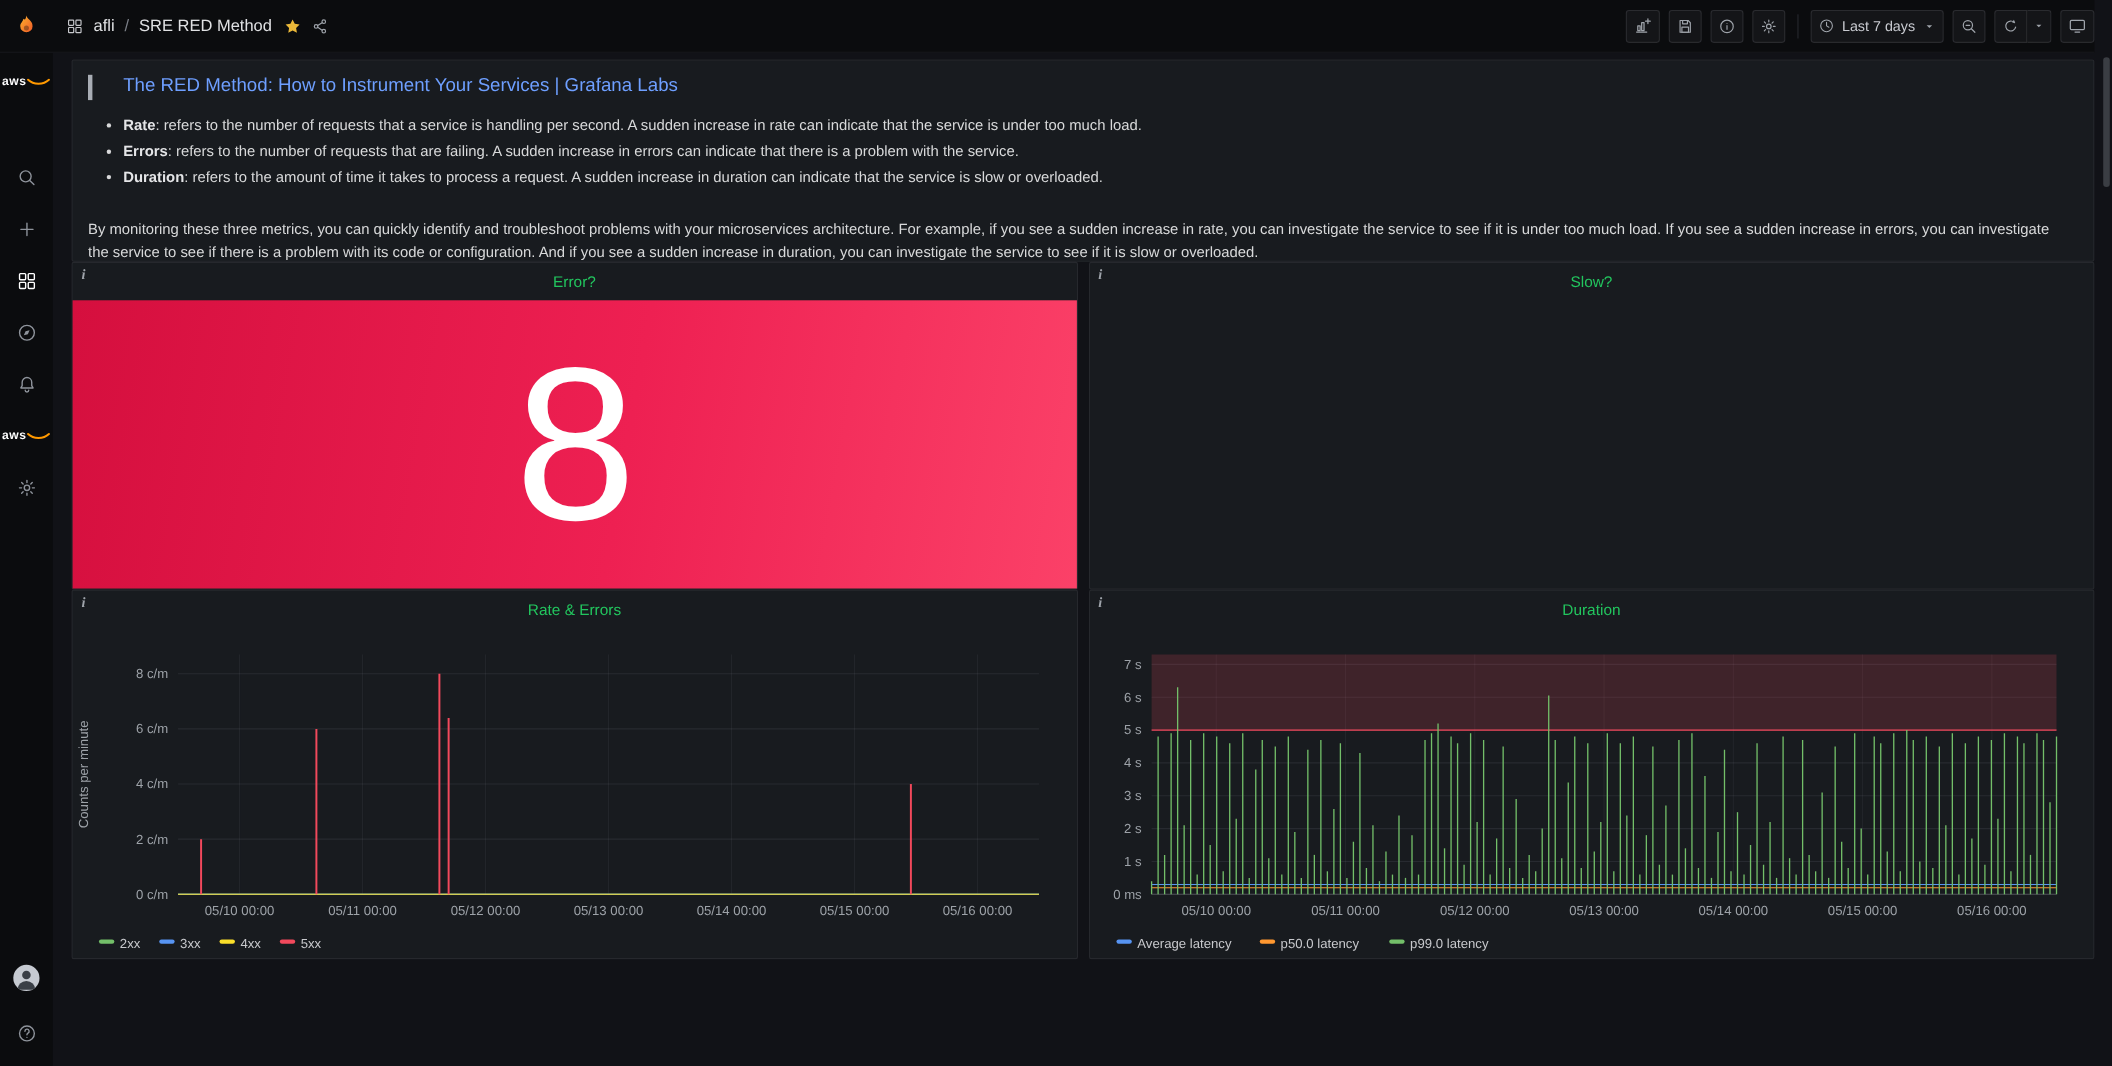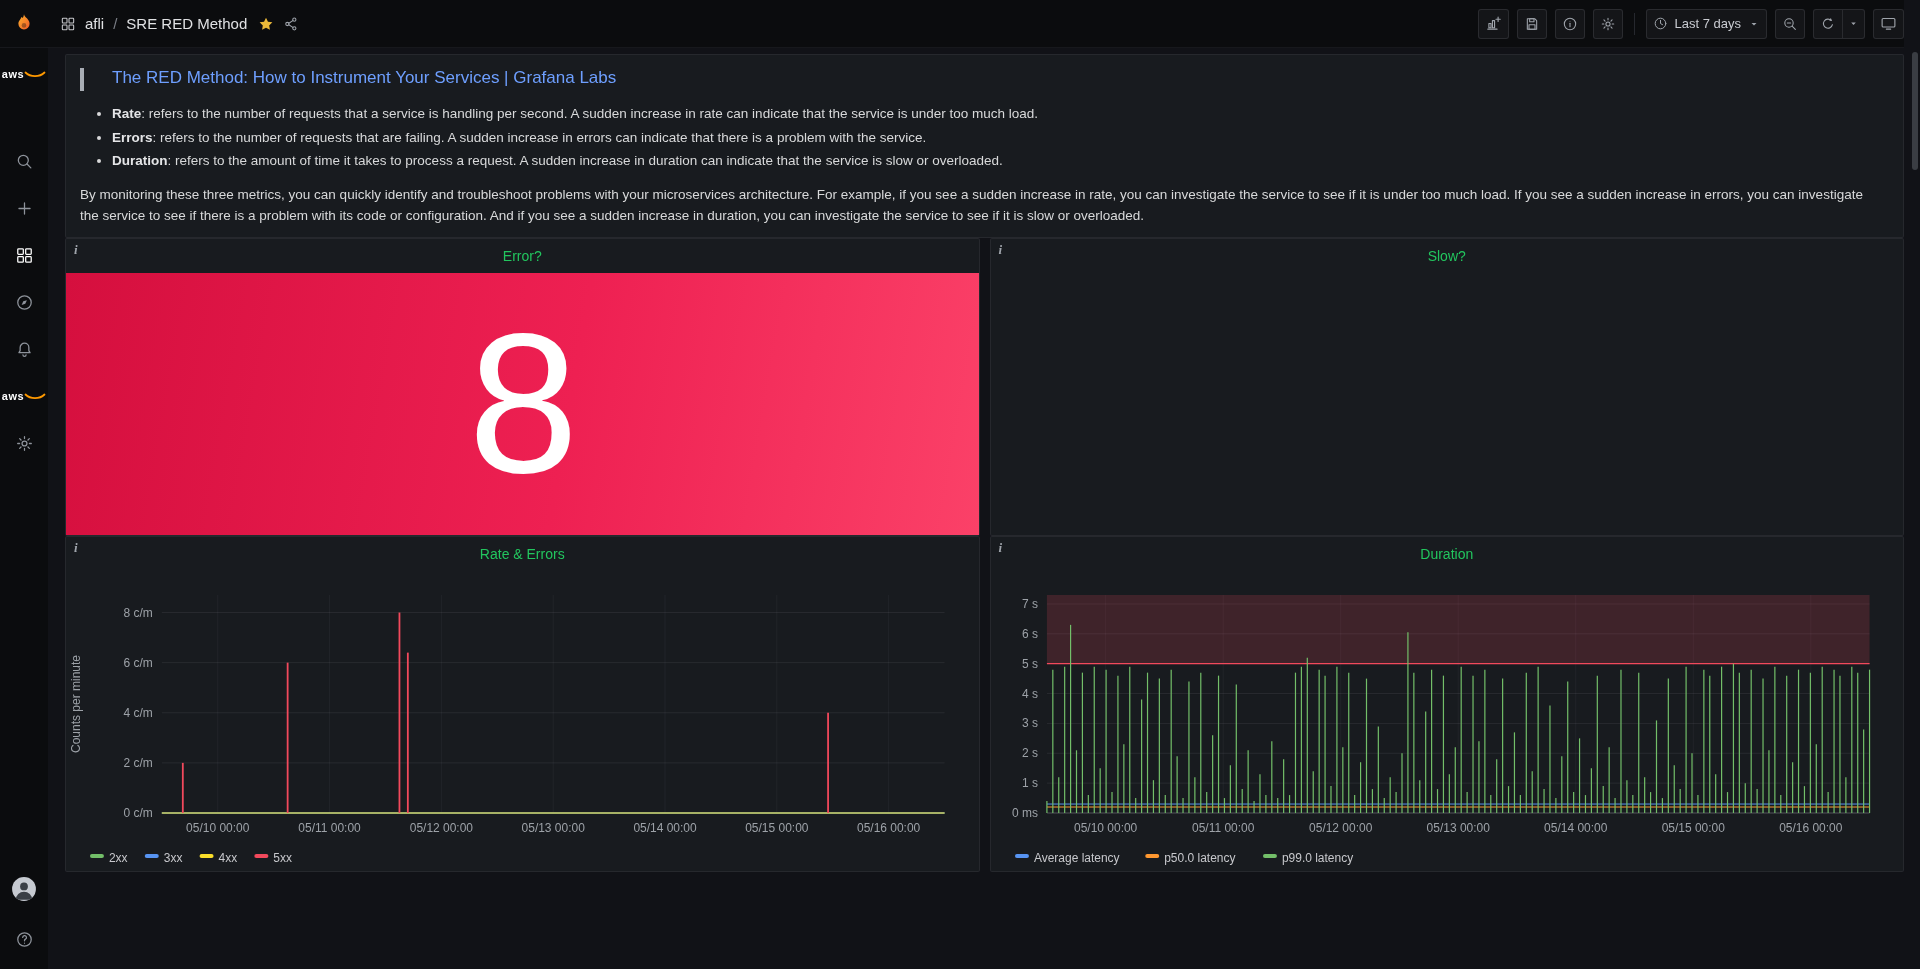--- a/index.html
+++ b/index.html
@@ -40,21 +40,21 @@
   .canvas{position:fixed;top:48px;left:48px;right:0;bottom:0;padding:6px 16px 0 17px;overflow:hidden}
   .panel{background:#181b1f;border:1px solid rgba(204,204,220,0.08);border-radius:2px;position:relative}
 
   .doc-panel{height:184px;padding:13px 18px 10px 14px}
   .doc-title-row{display:flex;align-items:flex-start;gap:28px}
   .quote-bar{width:4px;height:23px;background:#a8adb4;flex:none}
   .doc-link{font-size:17px;text-decoration:none;cursor:pointer}
   .doc-bullets{margin:13px 0 0;padding-left:32px;font-size:13.5px;line-height:1.45;list-style:disc}
   .doc-bullets li{margin-bottom:4px}
   .doc-bullets b{font-weight:700;color:#e4e5e7}
-  .doc-para{margin-top:14px;font-size:13.5px;line-height:1.55}
+  .doc-para{margin-top:28px;font-size:13.5px;line-height:1.55}
 
   .section-head{display:flex;align-items:center;gap:7px;height:26px;margin:14px 0 8px;font-size:13.5px;font-weight:700;color:#e3e4e6;cursor:pointer}
   .section-head .chev{color:#c7c8cc;display:flex}
 
   .row{display:flex;gap:10px}
   .stats-row{height:298px}
   .charts-row{height:336px}
 
   .stat-panel,.chart-panel{flex:1 1 0;display:flex;flex-direction:column;min-width:0}
   .panel-header{height:34px;display:flex;align-items:center;justify-content:center;position:relative;flex:none}

